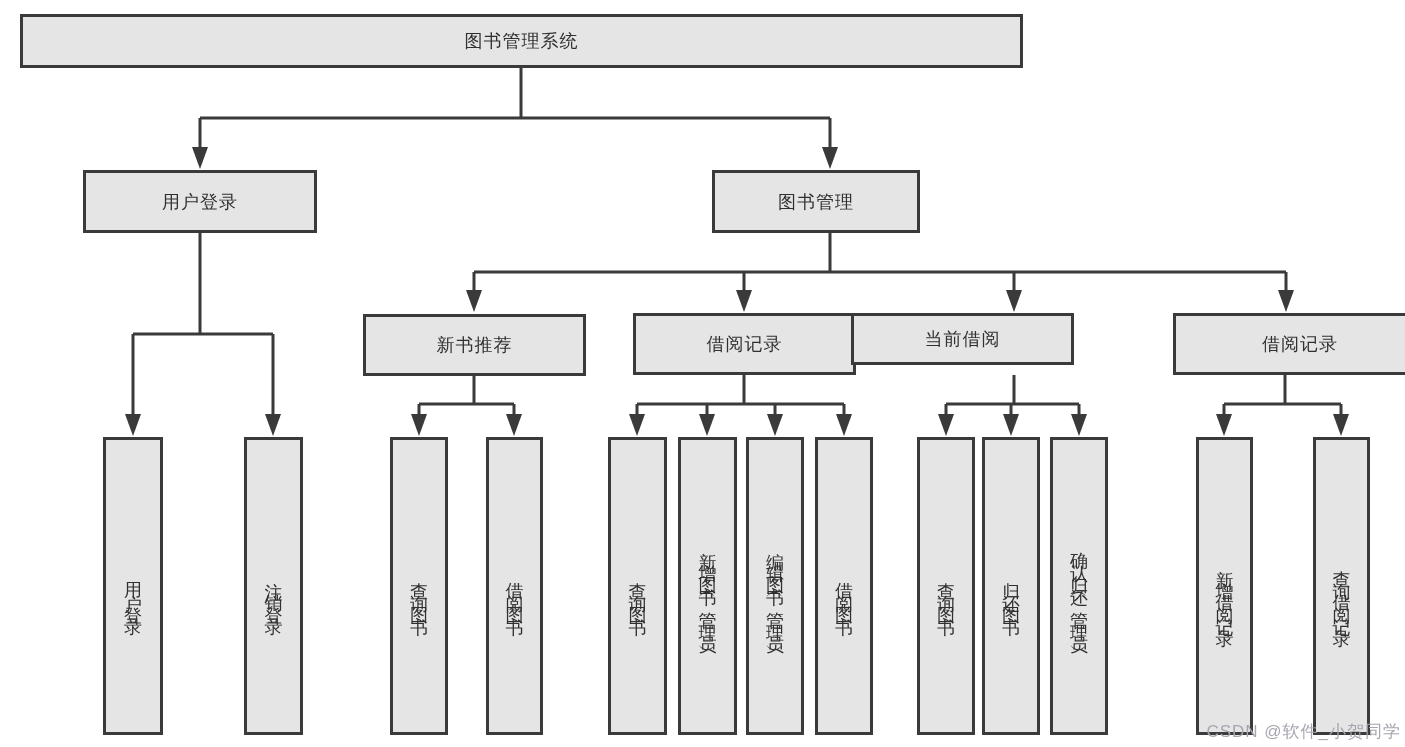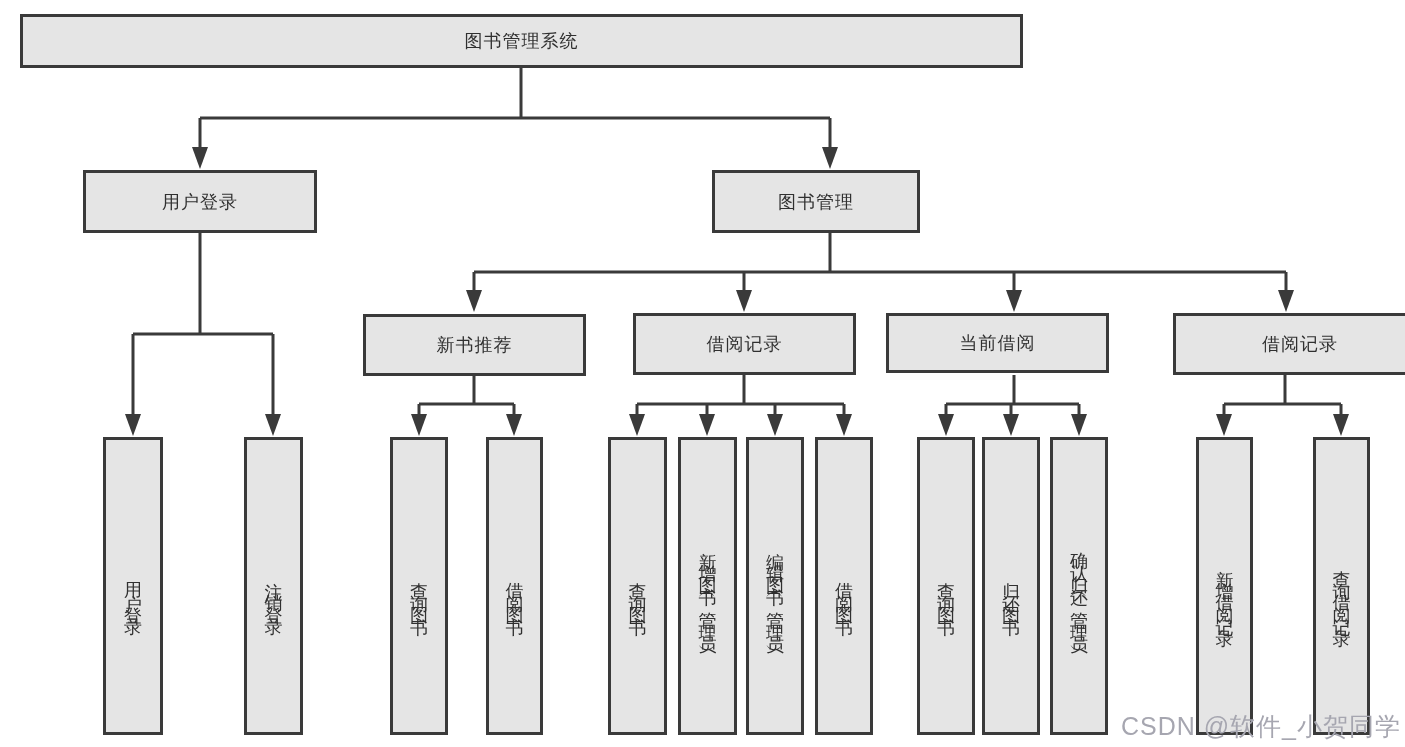--- a/index.html
+++ b/index.html
@@ -16,21 +16,21 @@
   .h-label{font-size:18px;letter-spacing:1px;white-space:nowrap;}
   .root-label{font-size:18px;letter-spacing:1px;}
   .leaf{top:437px;height:298px;}
   .v-label{
     writing-mode:vertical-rl;text-orientation:mixed;
     font-size:18px;line-height:1;letter-spacing:12px;
     display:block;margin-bottom:-12px;white-space:nowrap;
   }
   .watermark{
     position:absolute;right:4px;bottom:4px;z-index:2;
-    font-size:25px;color:#a6a6b0;letter-spacing:1px;white-space:nowrap;
+    font-size:17px;color:#a6a6b0;letter-spacing:1px;white-space:nowrap;
   }
 </style>
 </head>
 <body>
 
 <div class="canvas">
 
   <svg class="wires" width="1405" height="747" viewBox="0 0 1405 747" xmlns="http://www.w3.org/2000/svg">
     <g stroke="#3a3a3a" stroke-width="3" fill="none">
 
@@ -81,21 +81,21 @@
   <div class="box" style="left:712px;top:170px;width:208px;height:63px;">
     <span class="h-label">图书管理</span>
   </div>
 
   <div class="box" style="left:363px;top:314px;width:223px;height:62px;">
     <span class="h-label">新书推荐</span>
   </div>
   <div class="box" style="left:633px;top:313px;width:223px;height:62px;">
     <span class="h-label">借阅记录</span>
   </div>
-  <div class="box" style="left:886px;top:313px;width:223px;height:60px;">
+  <div class="box" style="left:851px;top:313px;width:223px;height:52px;">
     <span class="h-label">当前借阅</span>
   </div>
   <div class="box" style="left:1173px;top:313px;width:254px;height:62px;">
     <span class="h-label">借阅记录</span>
   </div>
 
   <div class="box leaf" style="left:103px;width:60px;">
     <span class="v-label">用户登录</span>
   </div>
   <div class="box leaf" style="left:244px;width:59px;">

